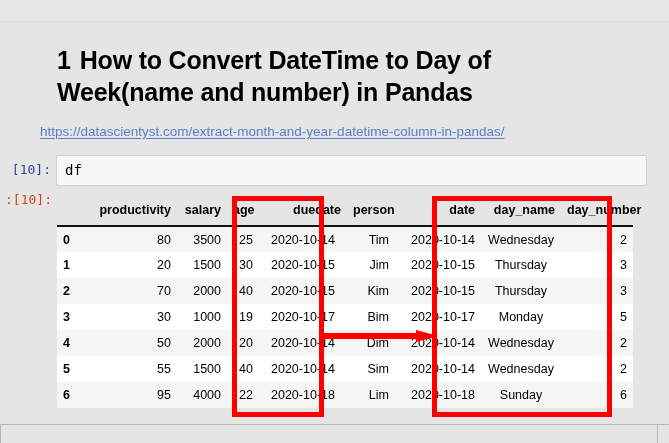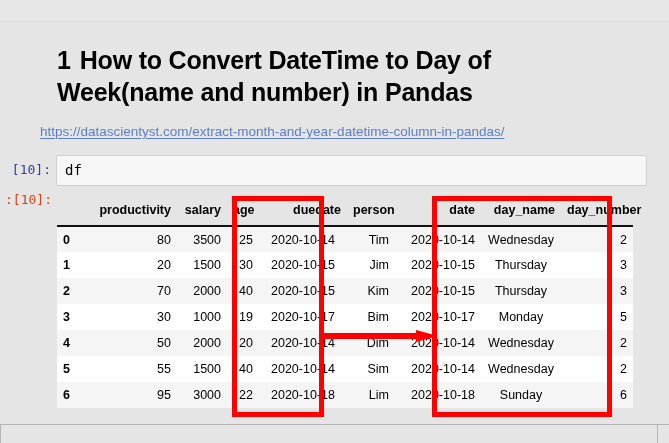--- a/index.html
+++ b/index.html
@@ -316,21 +316,21 @@
             <td class="num">40</td>
             <td class="ctr">2020-10-14</td>
             <td class="num">Sim</td>
             <td class="num">2020-10-14</td>
             <td class="ctr">Wednesday</td>
             <td class="num">2</td>
           </tr>
           <tr class="odd">
             <th class="idx">6</th>
             <td class="num">95</td>
-            <td class="num">3000</td>
+            <td class="num">4000</td>
             <td class="num">22</td>
             <td class="ctr">2020-10-18</td>
             <td class="num">Lim</td>
             <td class="num">2020-10-18</td>
             <td class="ctr">Sunday</td>
             <td class="num">6</td>
           </tr>
         </tbody>
       </table>
     </div>

